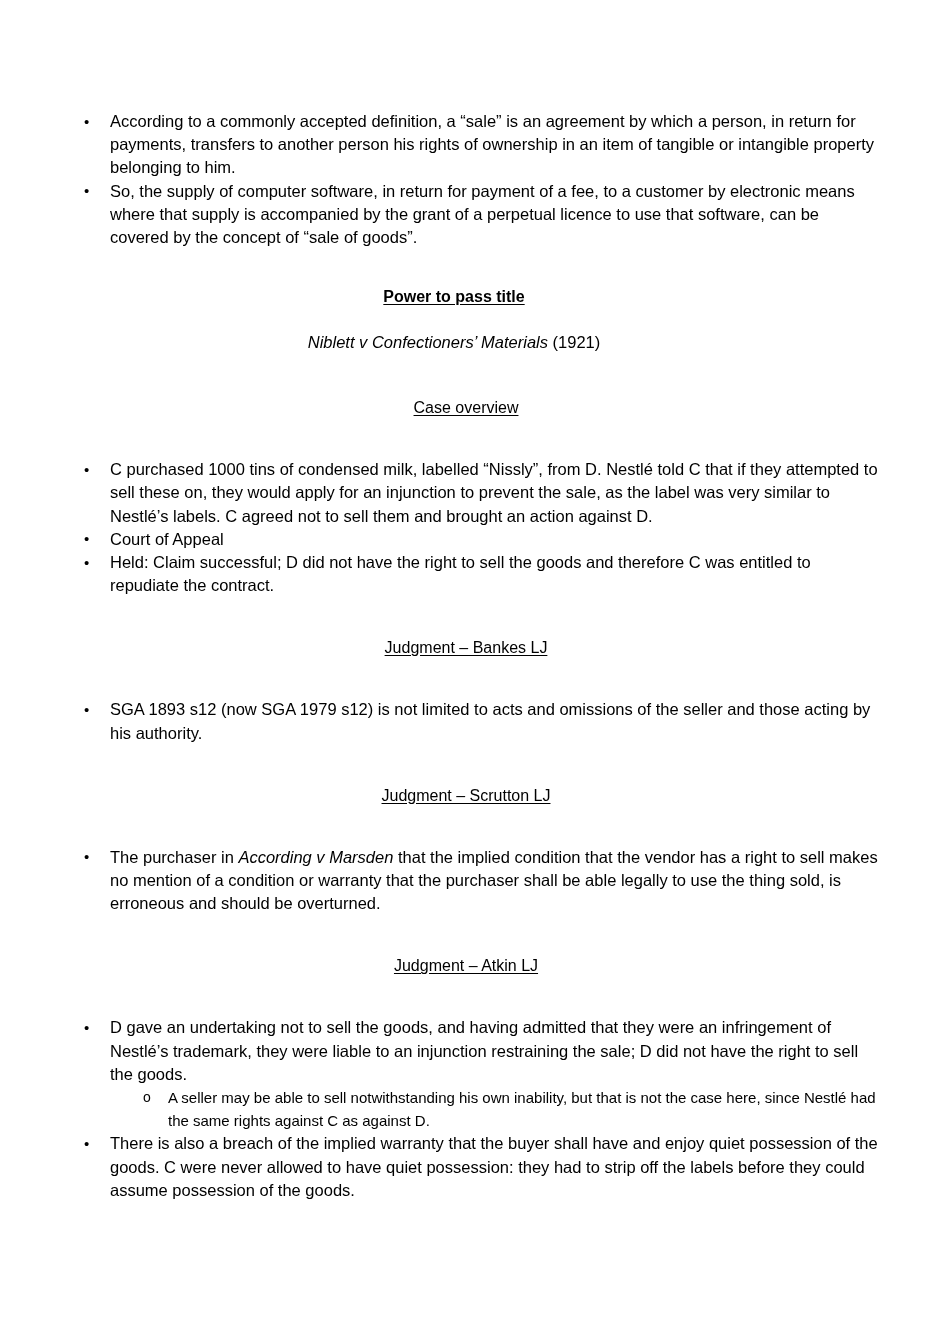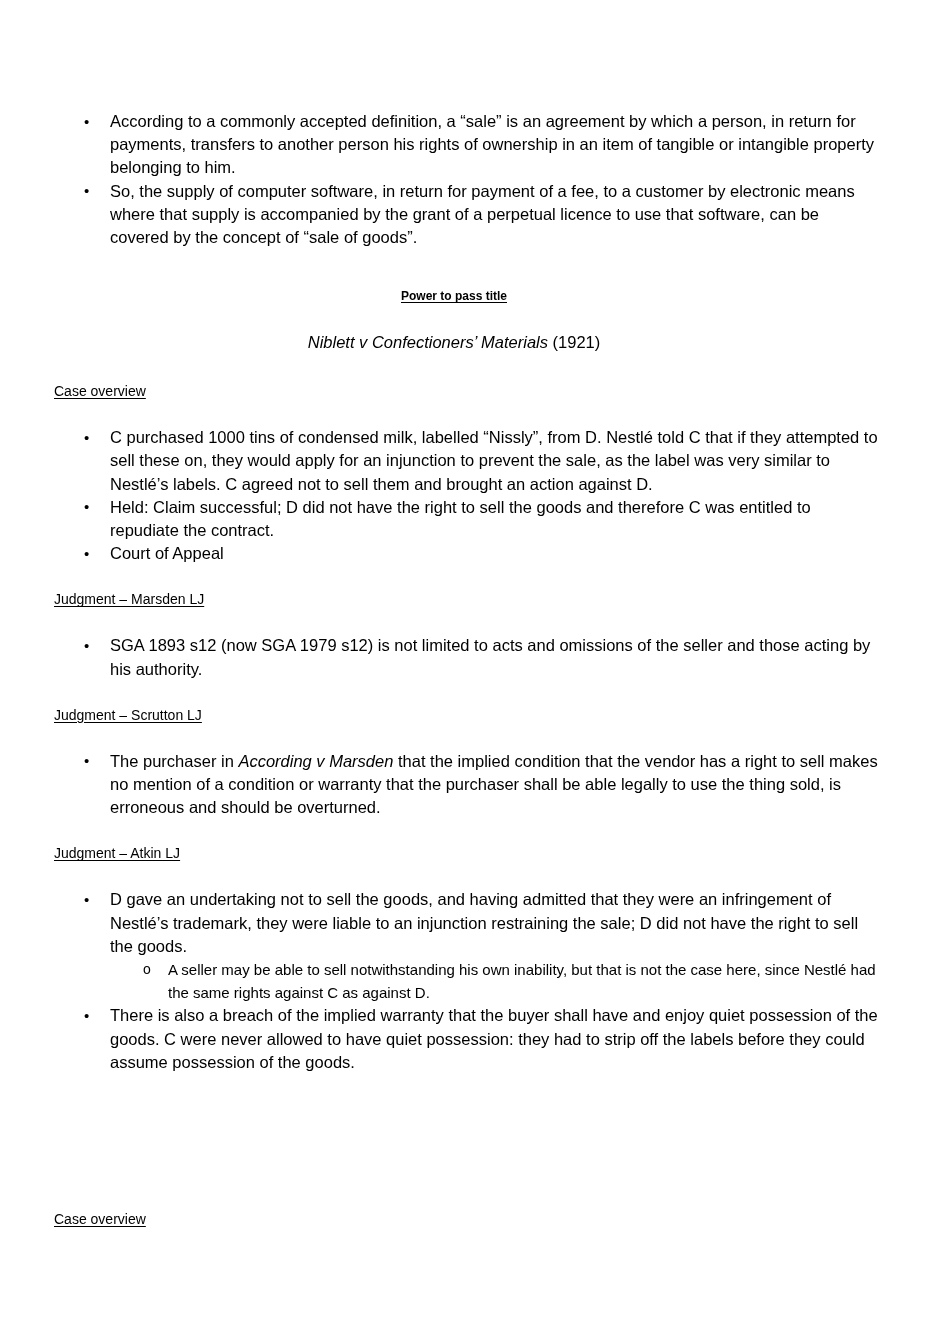--- a/index.html
+++ b/index.html
@@ -22,44 +22,44 @@
     position: absolute;
     left: 54px;
     top: 110px;
     width: 824px;
   }
 
   
   .h-center-bold {
     text-align: center;
     font-weight: bold;
-    font-size: 12px;
+    font-size: 16px;
     line-height: 23px;
     margin: 0;
     padding-right: 24px;
   }
   .h-center-bold .u { text-decoration: underline; text-underline-offset: 2px; }
 
   .h-center-case {
     text-align: center;
     font-size: 16.5px;
     line-height: 23px;
     margin: 0;
     padding-right: 24px;
   }
   .h-center-case .u {
     text-underline-offset: 2px;
   }
   .h-center-case .it { font-style: italic; }
 
   .h-left {
-    font-size: 14px;
+    font-size: 16px;
     line-height: 23px;
-    margin: 0;
-    text-align: left;
+    margin: 16px;
+    text-align: center;
   }
   .h-left .u { text-decoration: underline; text-underline-offset: 2px; }
 
   
   ul.bullets {
     list-style: none;
     margin: 0;
     padding: 0;
   }
   ul.bullets > li {
@@ -130,27 +130,27 @@
     <p class="h-center-case"><span class="u"><span class="it">Niblett v Confectioners’ Materials</span><span> (1921)</span></span></p>
 
     <div class="gap-md"></div>
 
     <p class="h-left"><span class="u">Case overview</span></p>
 
     <div class="gap-sm"></div>
 
     <ul class="bullets">
       <li><span>C purchased 1000 tins of condensed milk, labelled “Nissly”, from D. Nestlé told C that if they attempted to sell these on, they would apply for an injunction to prevent the sale, as the label was very similar to Nestlé’s labels. C agreed not to sell them and brought an action against D.</span></li>
+      <li><span>Court of Appeal</span></li>
       <li><span>Held: Claim successful; D did not have the right to sell the goods and therefore C was entitled to repudiate the contract.</span></li>
-      <li><span>Court of Appeal</span></li>
     </ul>
 
     <div class="gap-sm"></div>
 
-    <p class="h-left"><span class="u">Judgment – Marsden LJ</span></p>
+    <p class="h-left"><span class="u">Judgment – Bankes LJ</span></p>
 
     <div class="gap-sm"></div>
 
     <ul class="bullets">
       <li><span>SGA 1893 s12 (now SGA 1979 s12) is not limited to acts and omissions of the seller and those acting by his authority.</span></li>
     </ul>
 
     <div class="gap-sm"></div>
 
     <p class="h-left"><span class="u">Judgment – Scrutton LJ</span></p>

